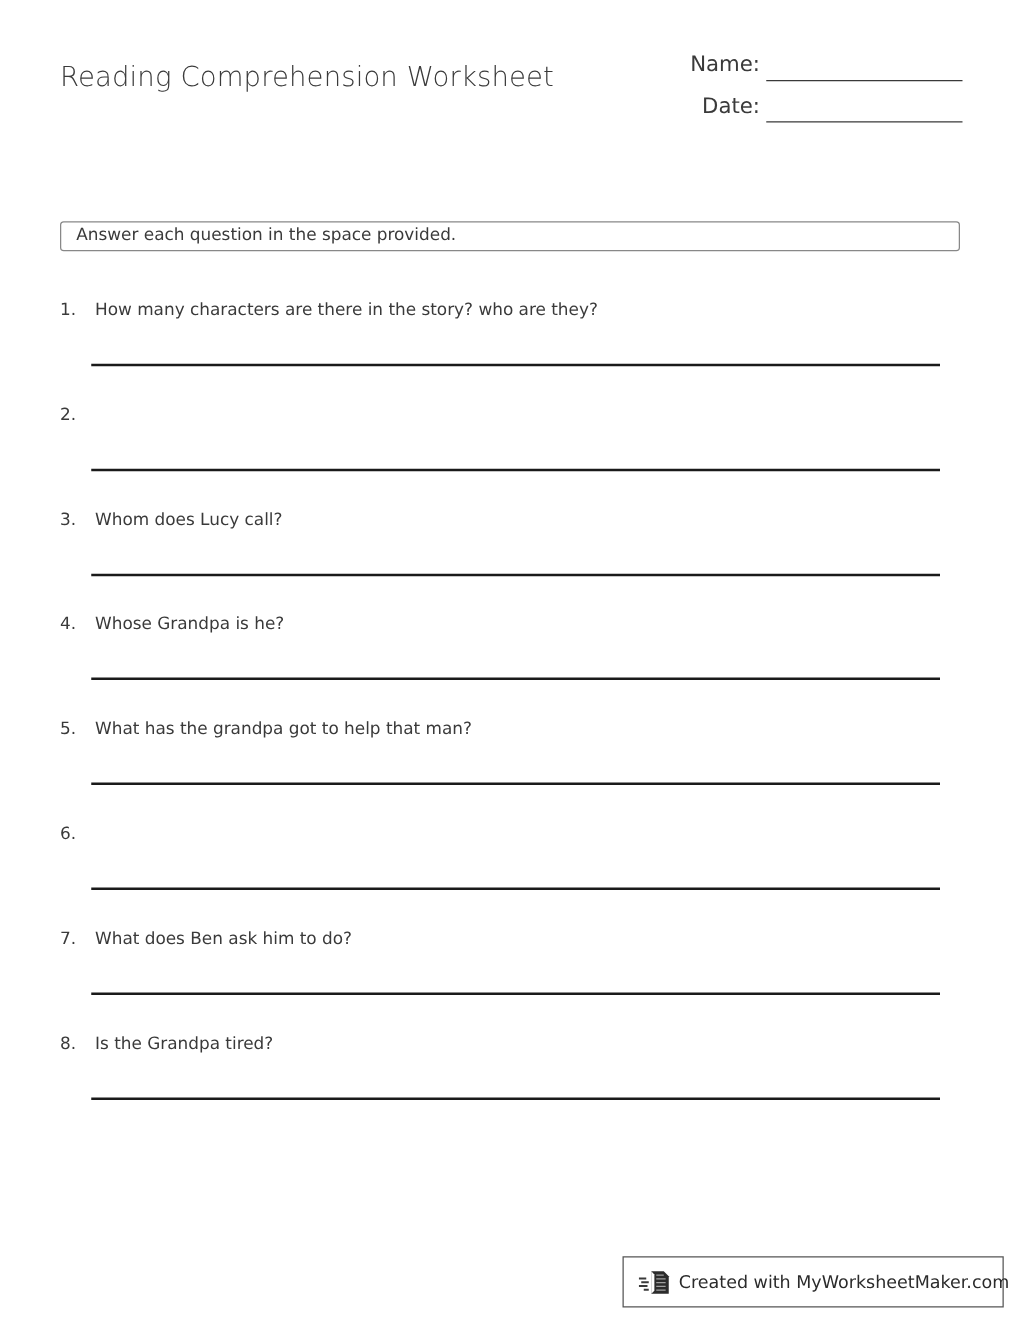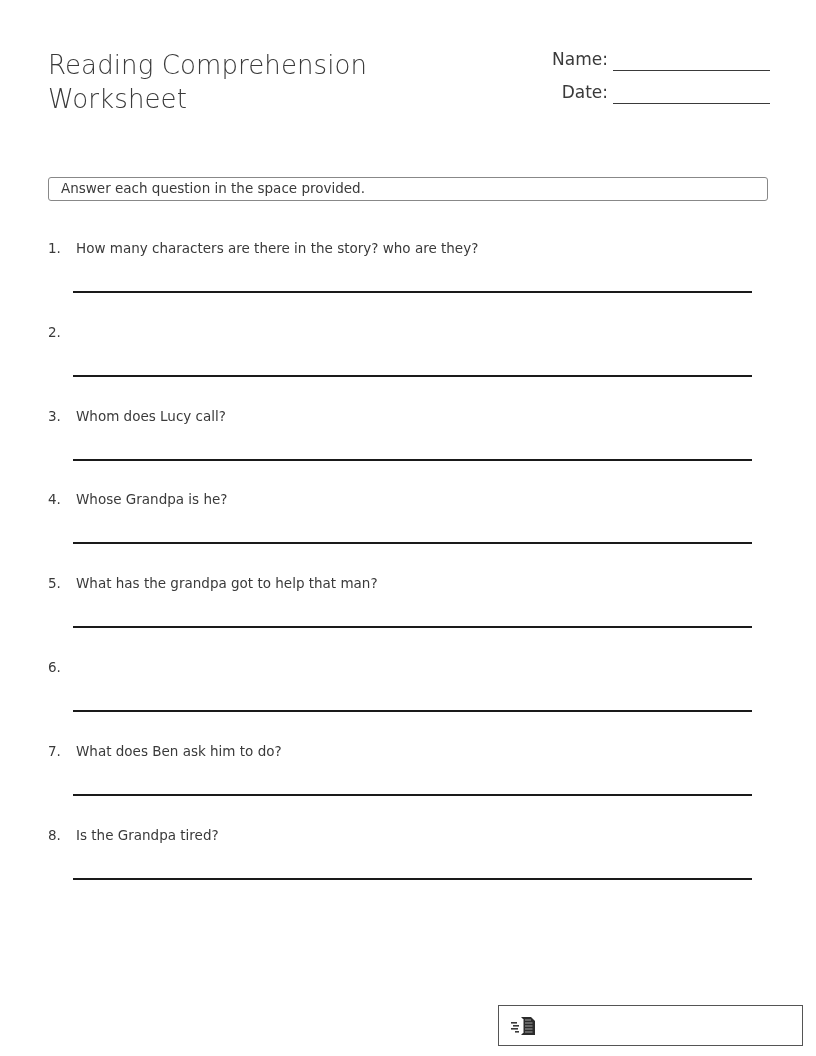--- a/index.html
+++ b/index.html
@@ -22,36 +22,36 @@
     left: 0;
     top: 0;
     width: 816px;
     height: 160px;
   }
   .worksheet-title {
     position: absolute;
     left: 48px;
     top: 48px;
     width: 440px;
-    font-size: 26px;
+    font-size: 22px;
     font-weight: 300;
     line-height: 1.32;
     color: #3a3a3a;
     letter-spacing: 0.1px;
   }
 
   .name-date-block {
     position: absolute;
     left: 470px;
     top: 44px;
     width: 300px;
   }
   .nd-row {
     display: flex;
-    align-items: center;
+    align-items: flex-start;
     justify-content: flex-end;
     height: 33px;
   }
   .nd-label {
     font-size: 17px;
     font-weight: 400;
     color: #3a3a3a;
     line-height: 1;
     padding-bottom: 3px;
     padding-right: 5px;
@@ -247,13 +247,14 @@
     <rect x="0" y="8" width="6" height="1.6" fill="#3a3a3a"></rect>
     <rect x="2" y="11" width="6" height="1.6" fill="#3a3a3a"></rect>
     <rect x="0" y="14" width="7" height="1.6" fill="#3a3a3a"></rect>
     <rect x="4" y="17" width="4" height="1.6" fill="#3a3a3a"></rect>
 
     <path d="M10 3 L20 3 L24 7 L24 21 L10 21 Z" fill="#2b2b2b"></path>
     <path d="M10 3 L10 21 L12.5 18.5 L12.5 5.5 Z" fill="#ffffff"></path>
 
     <path d="M14 6 L20 6 M14 9 L21.5 9 M14 12 L21.5 12 M14 15 L21.5 15 M14 18 L21.5 18" stroke="#ffffff" stroke-width="1" fill="none" opacity="0.55"></path>
   </svg>
+  <span class="footer-text">Created with MyWorksheetMaker.com</span>
 </div>
 
 </body></html>

